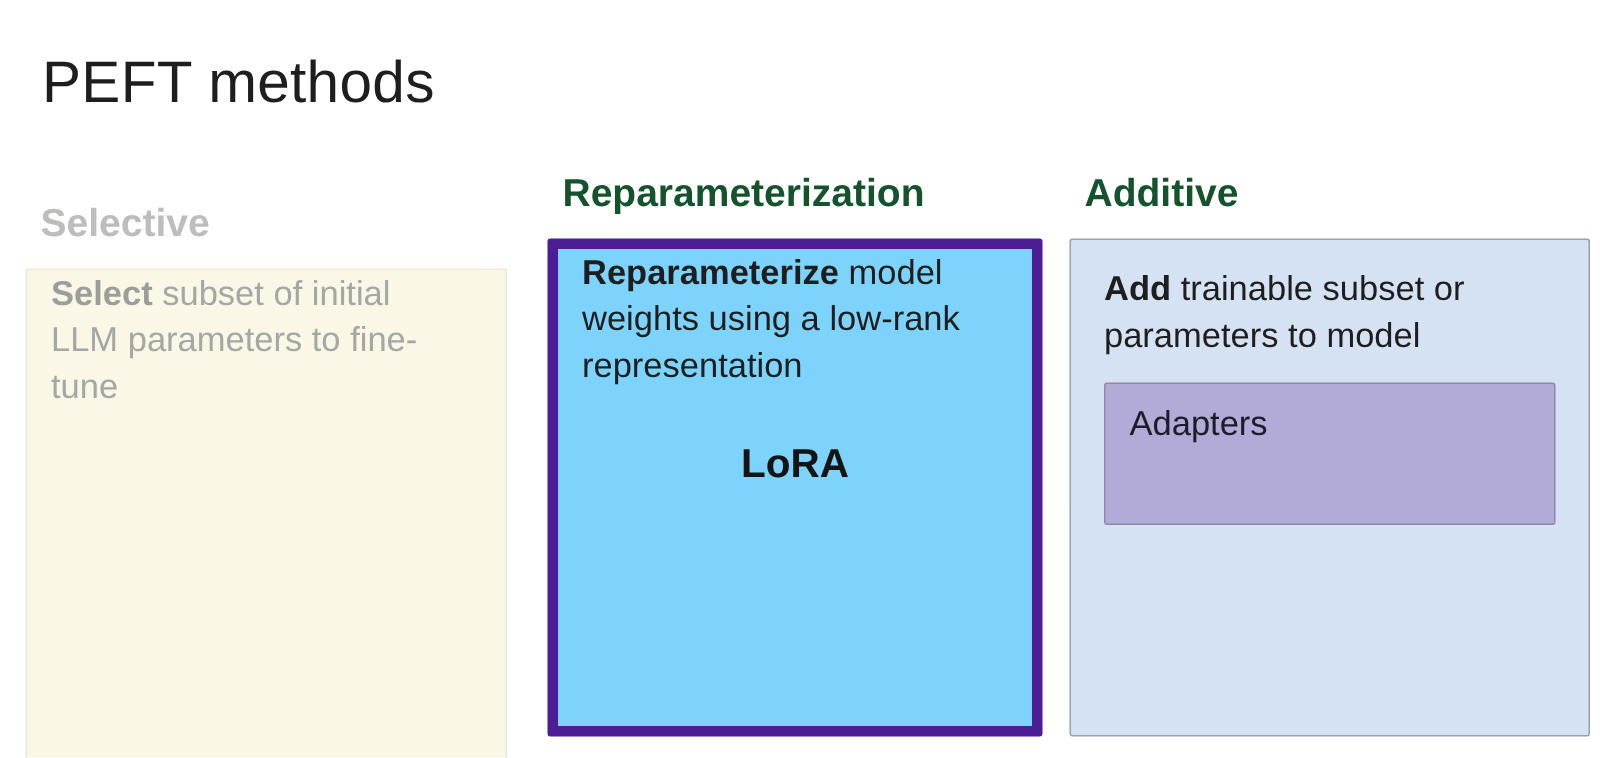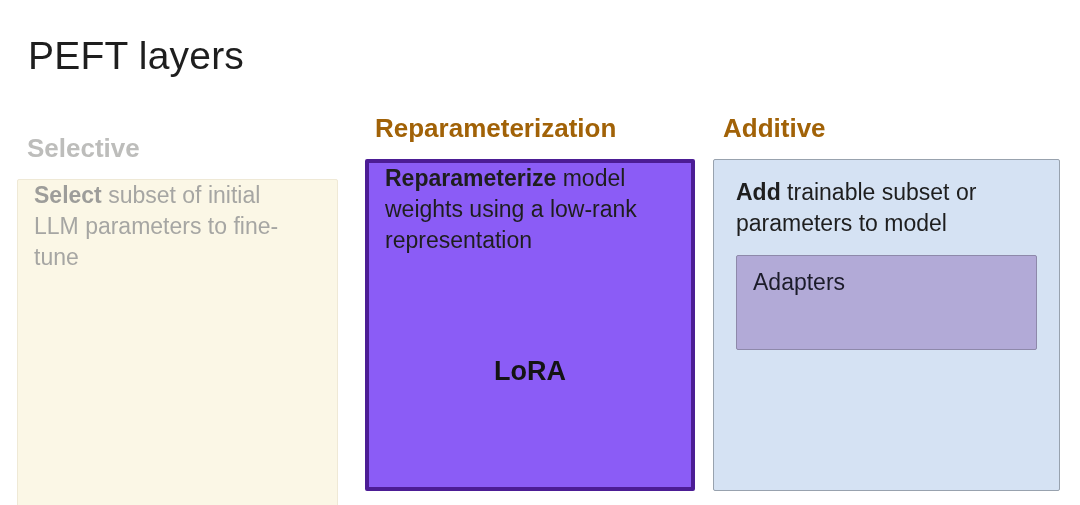--- a/index.html
+++ b/index.html
@@ -31,59 +31,59 @@
     top: 112px;
   }
   .col-selective        { left: 17px;  width: 321px; margin-top: 20px; }
   .col-reparam          { left: 365px; width: 330px; }
   .col-additive         { left: 713px; width: 347px; }
 
   .col-header {
     font-size: 26px;
     line-height: 32px;
     margin: 0 0 15px 10px;
-    color: #a16207;
+    color: #14532d;
   }
   .col-selective .col-header { color: #bdbdbb; }
 
   .col-box {
     box-sizing: border-box;
     height: 332px;
     border-radius: 2px;
     padding: 0 16px;
   }
   .box-selective {
     background: #fbf7e6;
     border: 1px solid #efe9d6;
     color: #a6a6a3;
   }
   .box-reparam {
-    background: #8b5cf6;
-    border: 4px solid #4c1d95;
+    background: #7dd3fc;
+    border: 7px solid #4c1d95;
     color: #1e1e1e;
   }
   .box-additive {
     background: #d5e2f3;
     border: 1px solid #98a2ae;
     color: #1e1e1e;
     padding: 17px 22px;
   }
   .box-desc {
     margin: 0;
     font-size: 23px;
     line-height: 31px;
   }
   .box-selective .box-desc { max-width: 252px; }
   .box-reparam   .box-desc { max-width: 268px; }
   .box-additive  .box-desc { max-width: 258px; }
   .lead { font-weight: bold; }
   .box-selective .lead { color: #9d9d9a; }
 
   .method-big {
-    margin-top: 100px;
+    margin-top: 35px;
     text-align: center;
     font-size: 27px;
     font-weight: bold;
     color: #141414;
   }
   .method-box {
     box-sizing: border-box;
     height: 95px;
     border-radius: 2px;
     padding: 13px 16px;
@@ -101,21 +101,21 @@
     background: #76d099;
     border: 1px solid #68ba89;
     color: #12291b;
   }
 </style>
 </head>
 <body>
 
 <div class="stage">
 
-  <h1 class="page-title">PEFT layers</h1>
+  <h1 class="page-title">PEFT methods</h1>
 
   <div class="column col-selective">
     <h2 class="col-header">Selective</h2>
     <div class="col-box box-selective">
       <p class="box-desc"><span class="lead">Select</span><span> subset of initial LLM parameters to fine-tune</span></p>
     </div>
   </div>
 
   <div class="column col-reparam">
     <h2 class="col-header">Reparameterization</h2>

